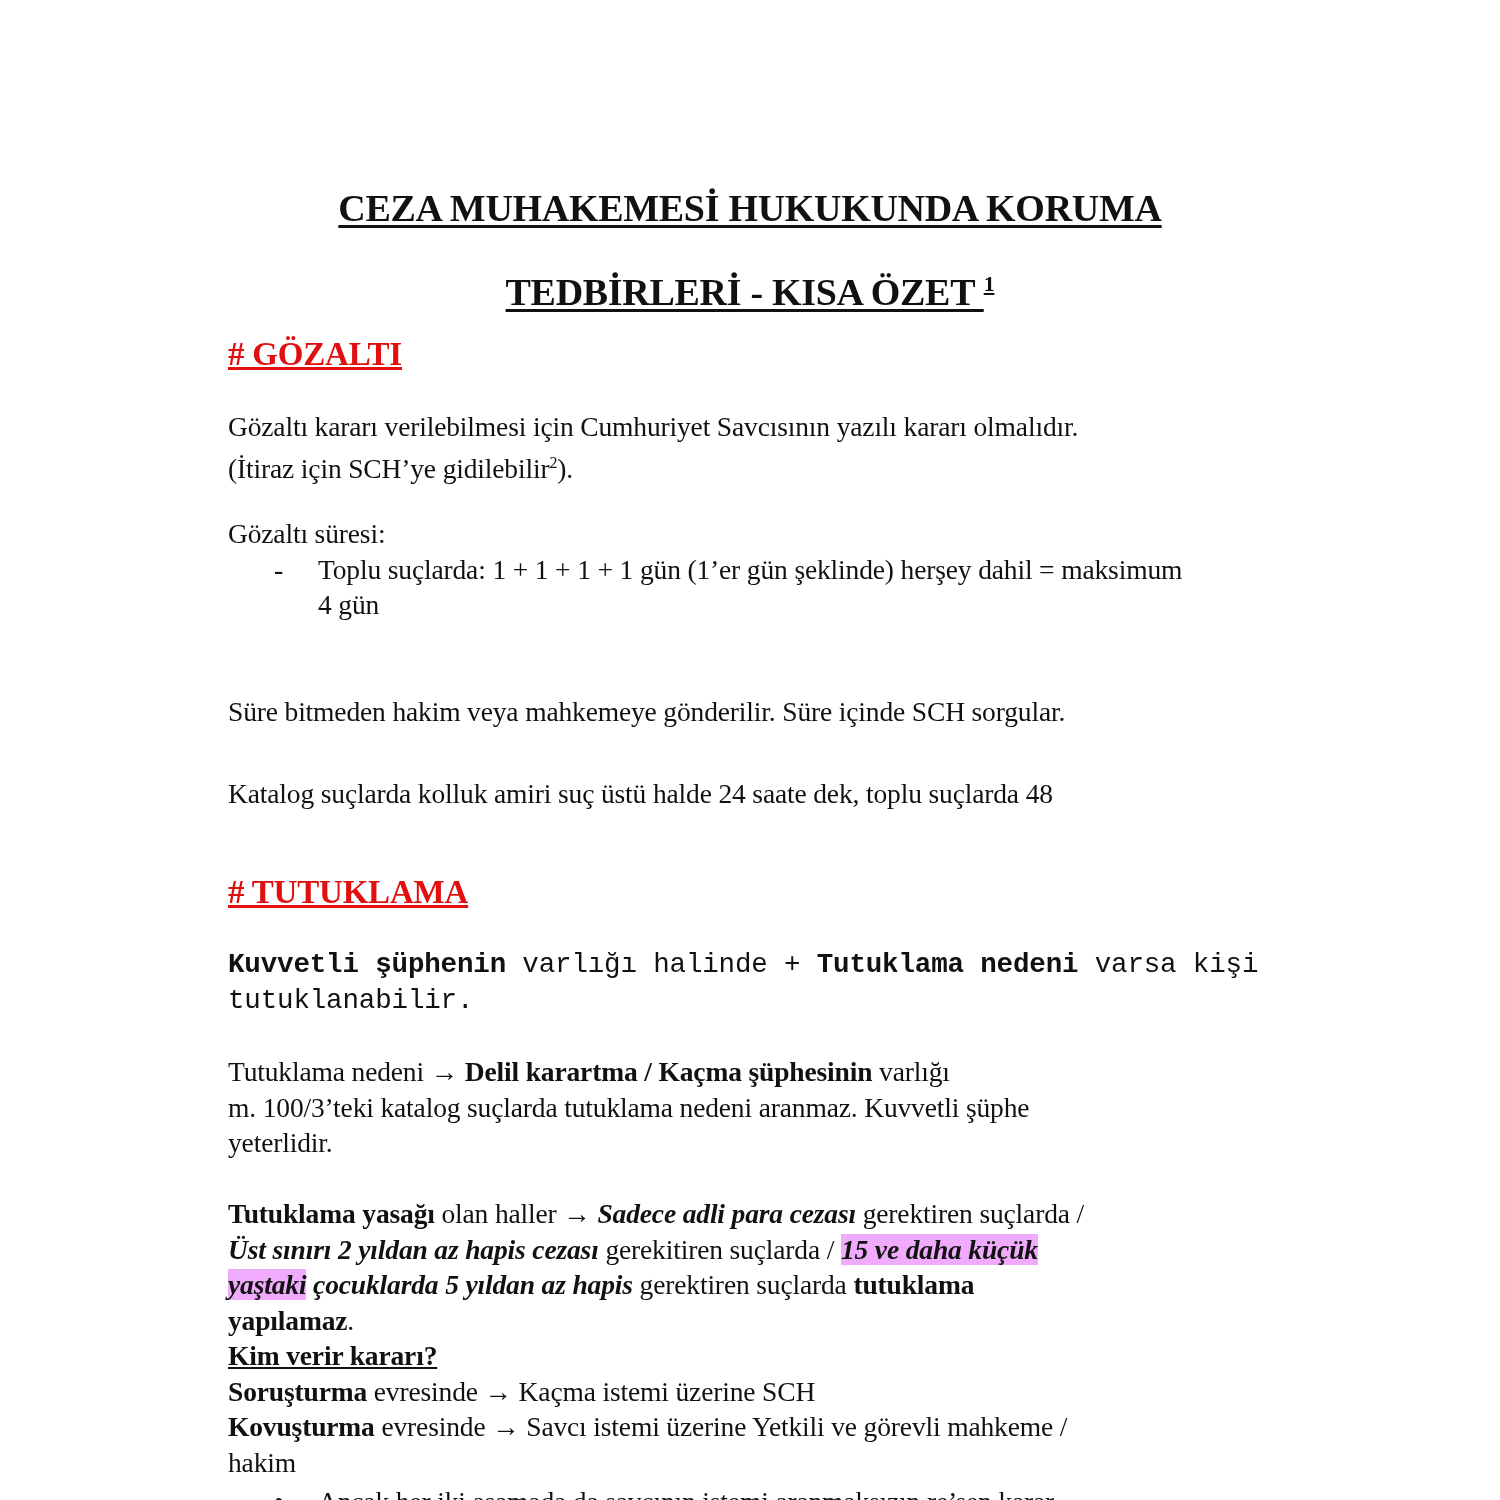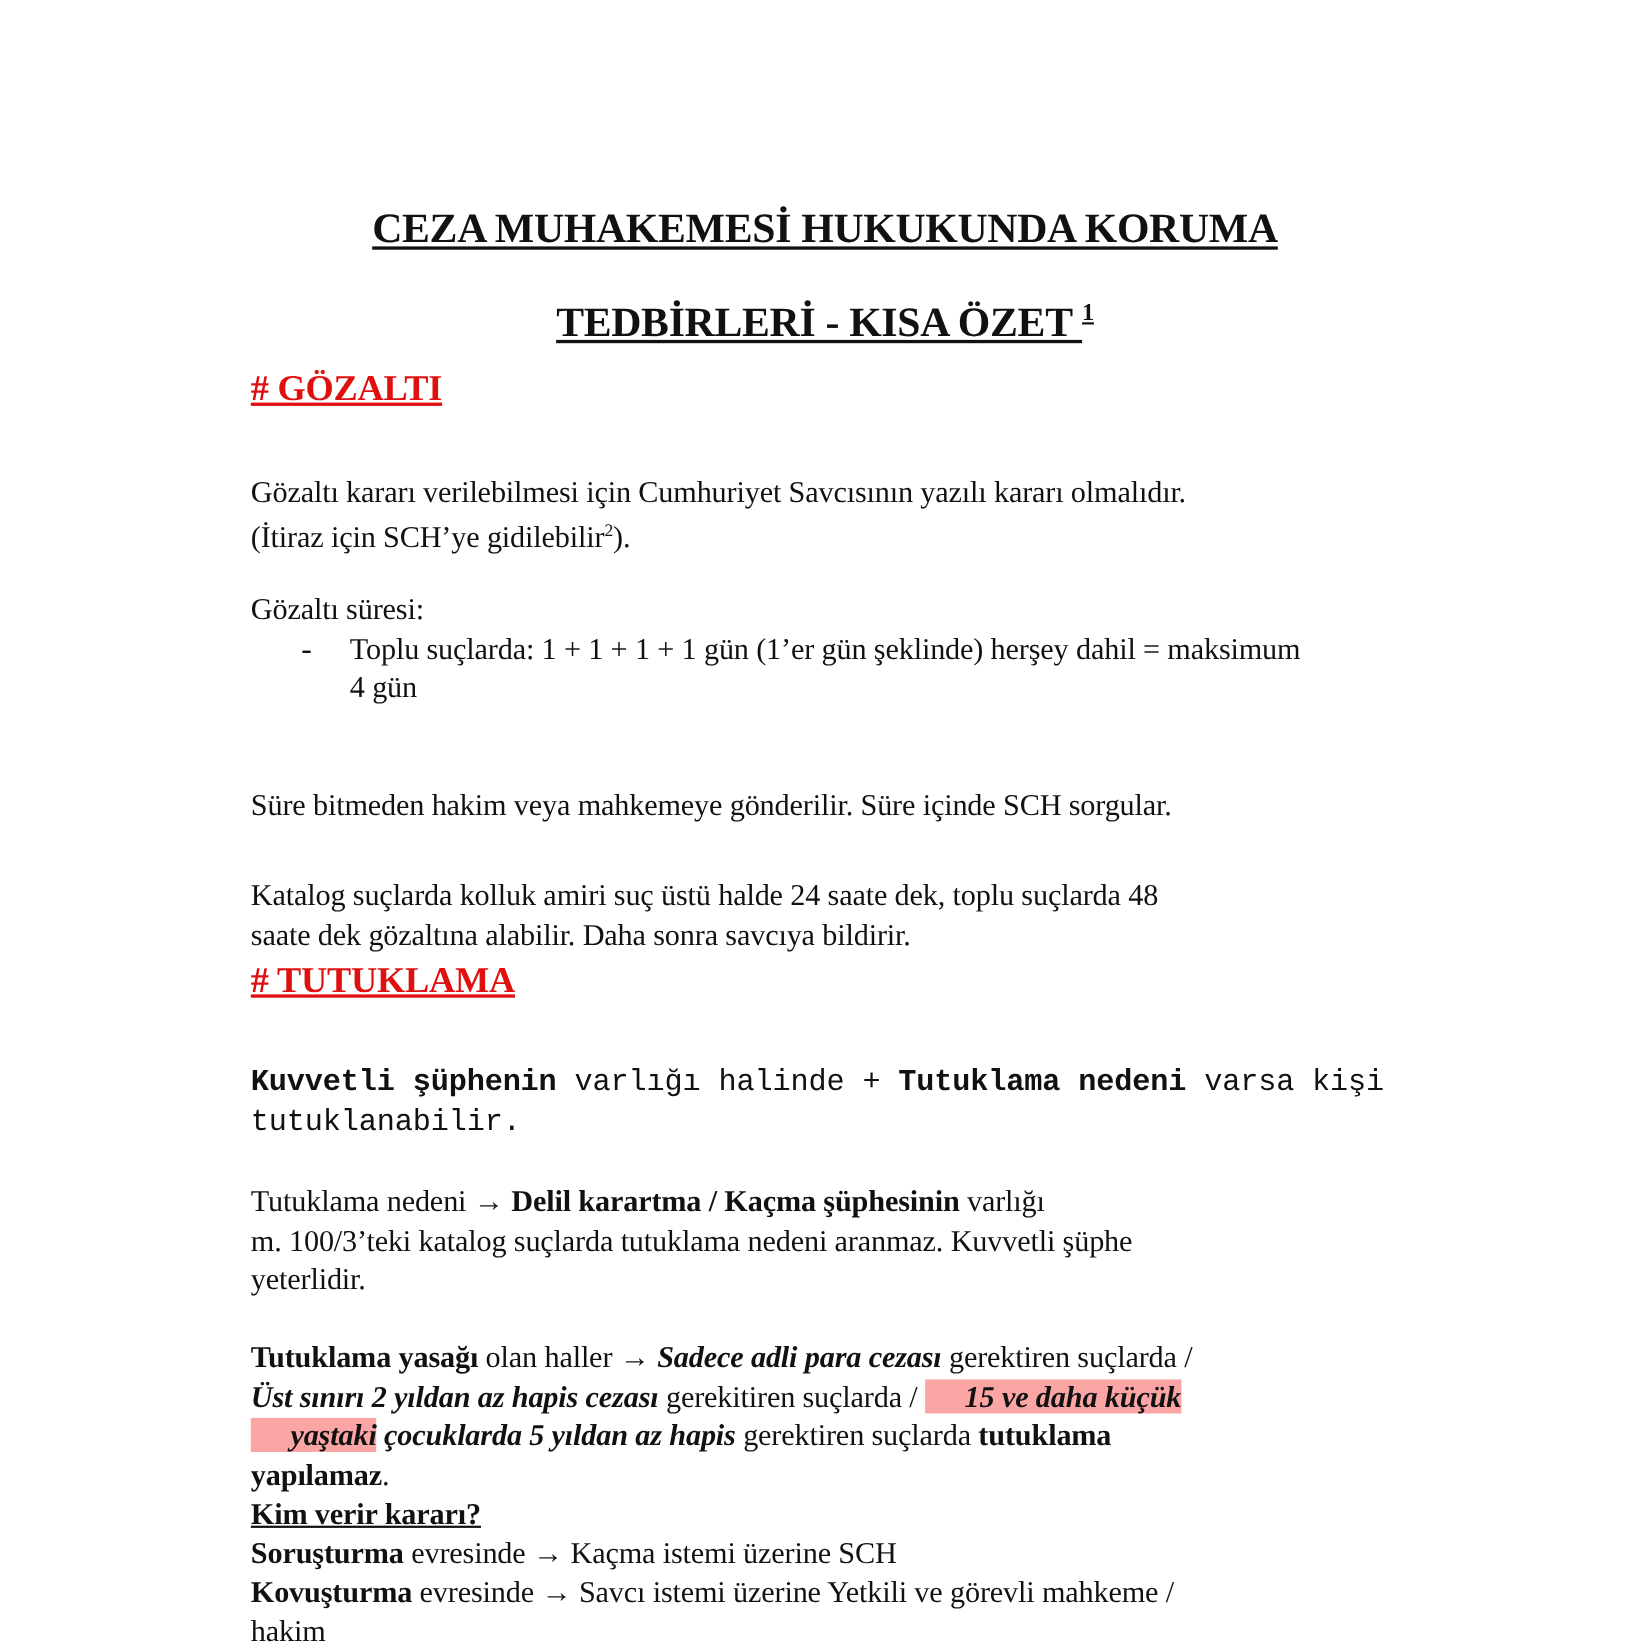--- a/index.html
+++ b/index.html
@@ -51,25 +51,24 @@
     letter-spacing: -0.2px;
     text-decoration: underline;
   }
   .para {
     position: absolute;
     left: 0;
     width: 1060px;
     font-size: 27.5px;
     line-height: 35.5px;
     letter-spacing: -0.15px;
-    margin-top: 20px;
   }
   .para b { font-weight: bold; }
   .para .bi { font-weight: bold; font-style: italic; }
-  .hl { background: #fca5a5; padding-left: 36px; }
+  .hl { background: #f0abfc; }
   .para sup {
     font-size: 16px;
     vertical-align: 10px;
   }
   .u { text-decoration: underline; font-family: Liberation Serif, serif; }
   .dash-list, .bullet-list {
     list-style: none;
     margin: 0;
     padding: 0;
   }
@@ -113,21 +112,20 @@
         <span class="marker">-</span>
         <span>Toplu suçlarda: 1 + 1 + 1 + 1 gün (1’er gün şeklinde) herşey dahil = maksimum 4 gün</span>
       </li>
     </ul>
   </div>
 
   <div class="para" style="top:694px;">Süre bitmeden hakim veya mahkemeye gönderilir. Süre içinde SCH sorgular.</div>
 
   <div class="para" style="top:776px;">
     <div>Katalog suçlarda kolluk amiri suç üstü halde 24 saate dek, toplu suçlarda 48</div>
-    <div>saate dek gözaltına alabilir. Daha sonra savcıya bildirir.</div>
   </div>
 
   <div class="heading" style="top:872px;"># TUTUKLAMA</div>
 
   <div class="para" style="top:947px;font-family:Liberation Mono, monospace;">
     <div><b>Kuvvetli şüphenin</b><span> varlığı halinde + </span><b>Tutuklama nedeni</b><span> varsa kişi</span></div>
     <div>tutuklanabilir.</div>
   </div>
 
   <div class="para" style="top:1054px;">

